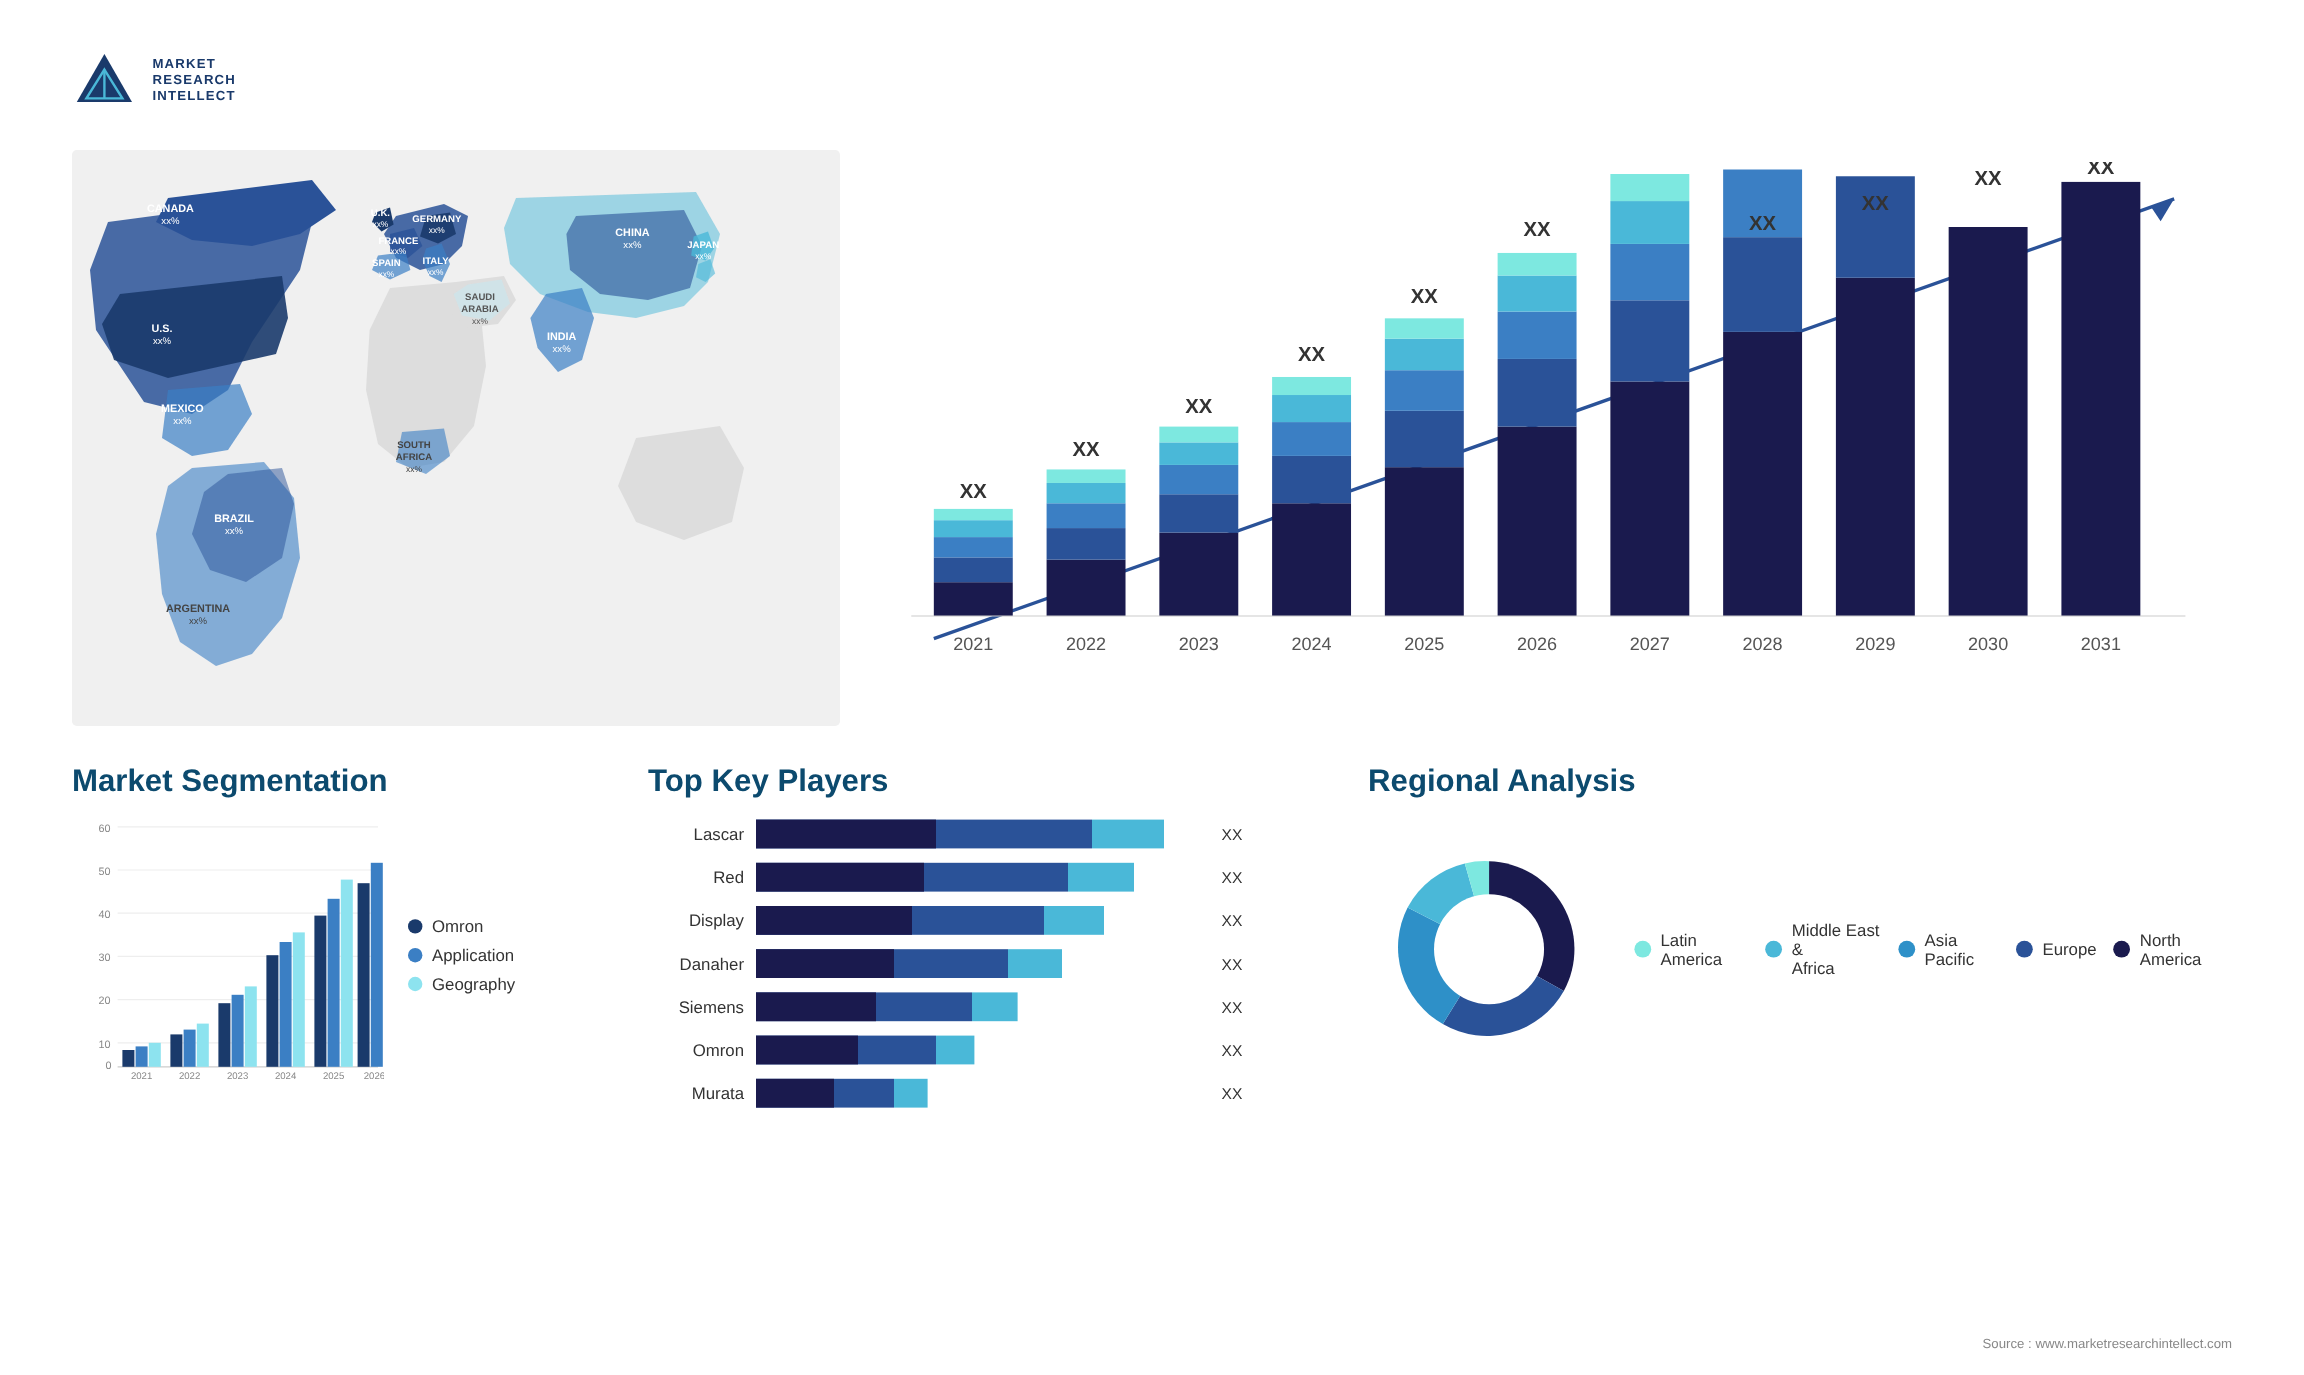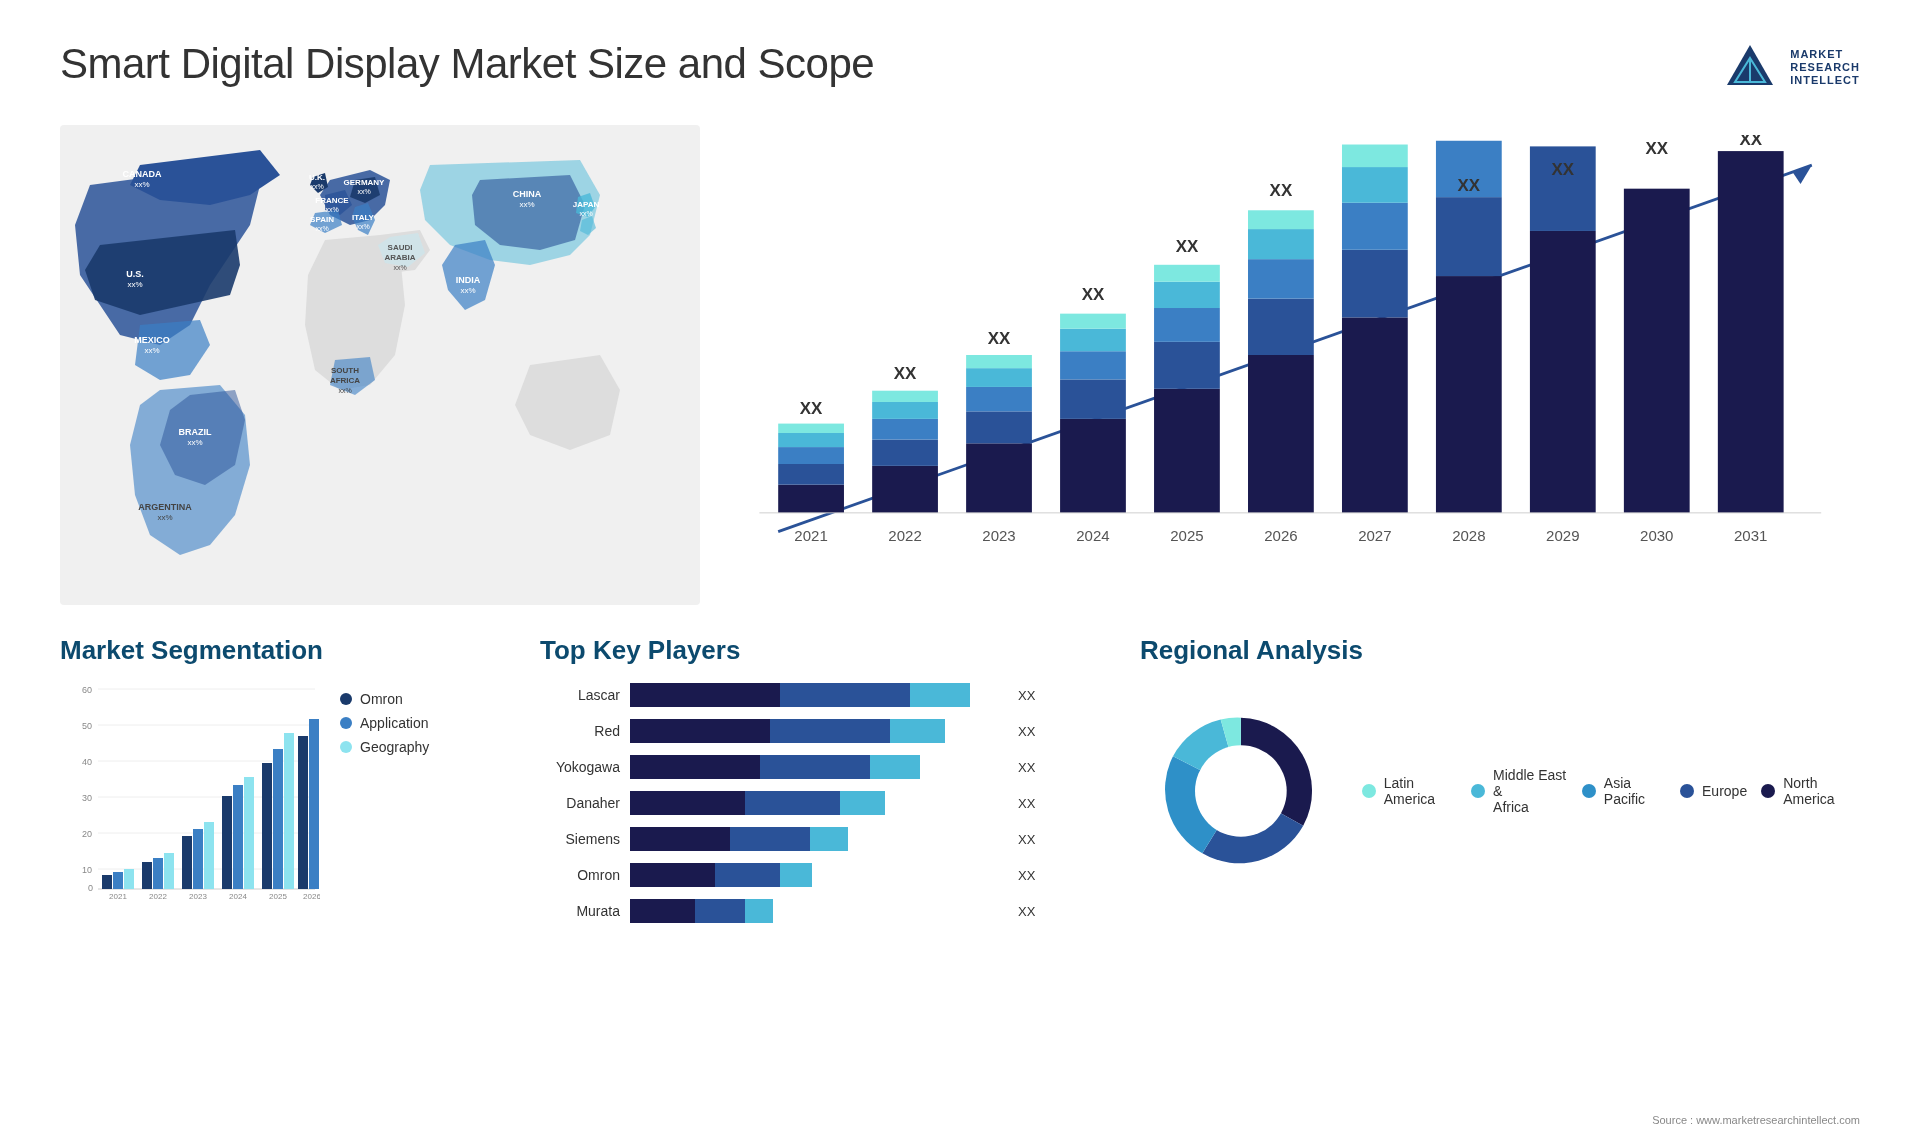--- a/index.html
+++ b/index.html
@@ -157,21 +157,20 @@
       border-radius: 50%;
       flex-shrink: 0;
     }
   </style>
 </head>
 <body>
 
 <div class="page-container">
 
   <div class="header">
-    <h1 class="page-title">Smart Digital Display Market Size and Scope</h1>
     <div class="logo-area">
       <svg class="logo-icon" viewBox="0 0 55 55">
         <polygon points="27,5 50,45 4,45" fill="#1a3a6b"></polygon>
         <polygon points="27,18 42,42 12,42" fill="none" stroke="#4ab8d8" stroke-width="2"></polygon>
         <line x1="27" y1="18" x2="27" y2="42" stroke="#4ab8d8" stroke-width="2"></line>
       </svg>
       <div class="logo-text">
         <span class="market">MARKET</span>
         <span class="research">RESEARCH</span>
         <span class="intellect">INTELLECT</span>
@@ -364,21 +363,21 @@
 
         <line x1="10" y1="400" x2="1140" y2="400" stroke="#ccc" stroke-width="1"></line>
       </svg>
     </div>
   </div>
 
   <div style="display:grid; grid-template-columns: 420px 580px 1fr; gap:40px; margin-top:20px; height:290px;">
 
     <div>
       <h2 class="section-title">Market Segmentation</h2>
-      <div style="display:flex; gap:20px; align-items:flex-start;">
+      <div style="display:flex; gap:20px; align-items:center;">
 
         <svg viewBox="0 0 260 220" width="260" height="220">
 
           <text x="22" y="12" font-size="9" fill="#888">60</text>
           <text x="22" y="48" font-size="9" fill="#888">50</text>
           <text x="22" y="84" font-size="9" fill="#888">40</text>
           <text x="22" y="120" font-size="9" fill="#888">30</text>
           <text x="22" y="156" font-size="9" fill="#888">20</text>
           <text x="22" y="192" font-size="9" fill="#888">10</text>
           <text x="28" y="210" font-size="9" fill="#888">0</text>
@@ -461,21 +460,21 @@
             <svg width="380" height="28">
               <rect x="0" y="2" width="260" height="24" fill="#2a5298"></rect>
               <rect x="0" y="2" width="140" height="24" fill="#1a1a4e"></rect>
               <rect x="260" y="2" width="55" height="24" fill="#4ab8d8"></rect>
             </svg>
             <span class="player-bar-value">XX</span>
           </div>
         </div>
 
         <div class="player-row">
-          <span class="player-name">Yokogawa</span>
+          <span class="player-name">Display</span>
           <div class="player-bar-container">
             <svg width="380" height="28">
               <rect x="0" y="2" width="240" height="24" fill="#2a5298"></rect>
               <rect x="0" y="2" width="130" height="24" fill="#1a1a4e"></rect>
               <rect x="240" y="2" width="50" height="24" fill="#4ab8d8"></rect>
             </svg>
             <span class="player-bar-value">XX</span>
           </div>
         </div>
 

